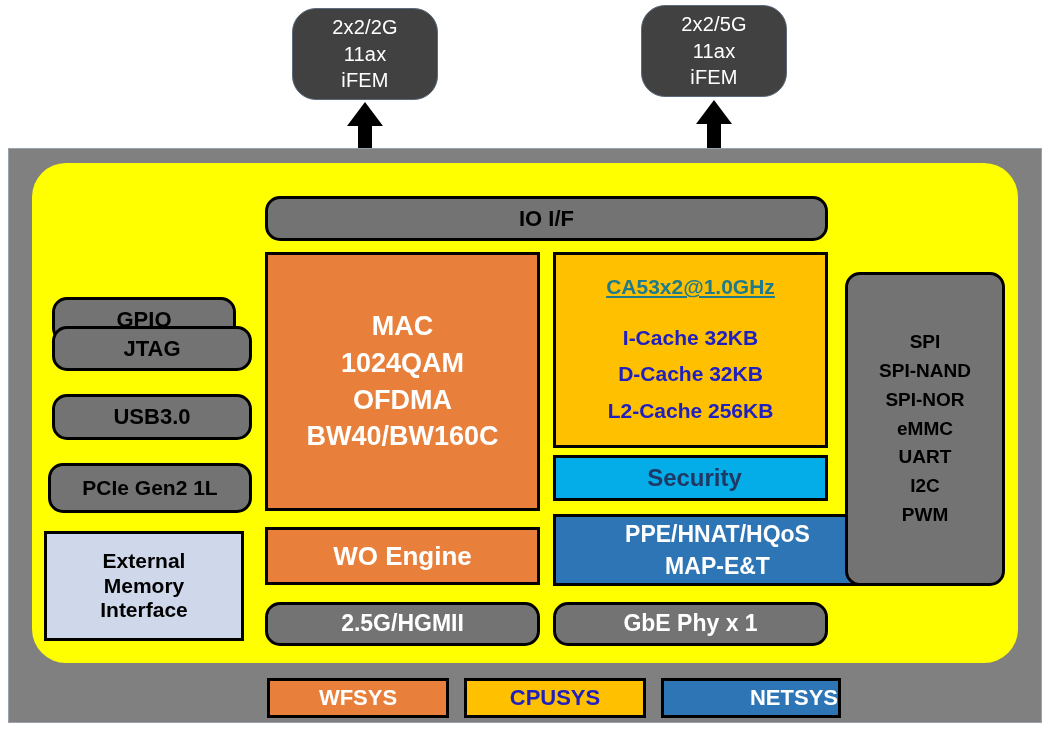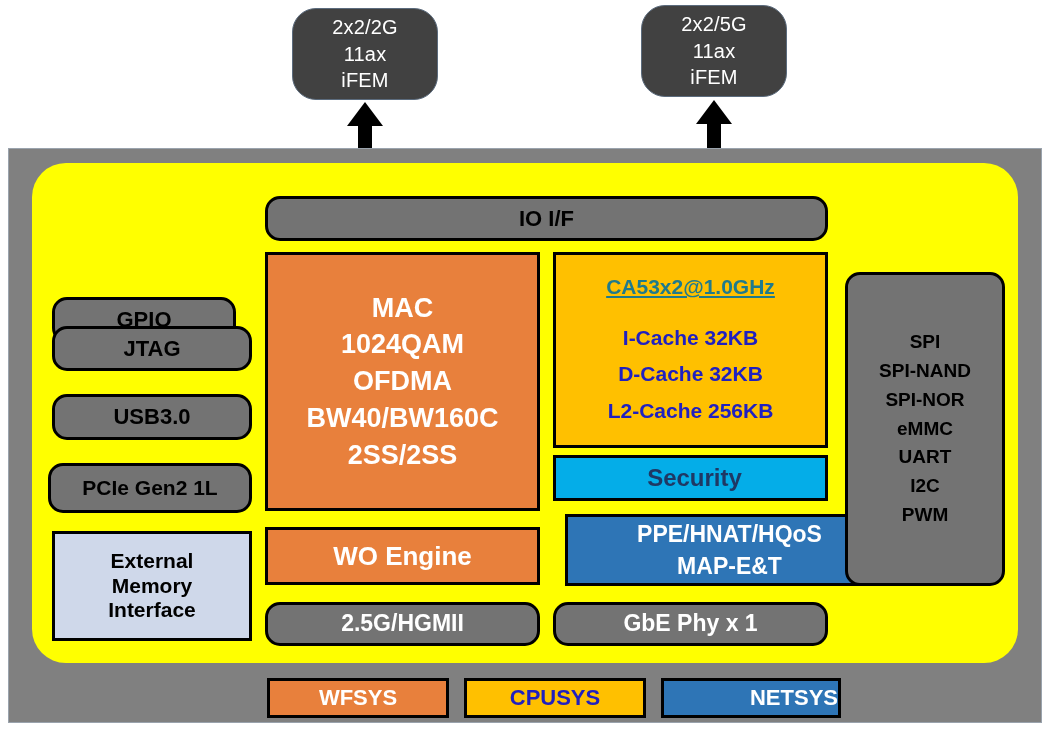--- a/index.html
+++ b/index.html
@@ -133,32 +133,31 @@
 </div>
 <div class="abs blk olive olive-txt-black" style="left:52px; top:326px; width:200px; height:45px; font-size:22px;">
   <span>JTAG</span>
 </div>
 <div class="abs blk olive olive-txt-black" style="left:52px; top:394px; width:200px; height:46px; font-size:22px;">
   <span>USB3.0</span>
 </div>
 <div class="abs blk olive olive-txt-black" style="left:48px; top:463px; width:204px; height:50px; font-size:21px;">
   <span>PCIe Gen2 1L</span>
 </div>
-<div class="abs blk lightblue" style="left:52px; top:531px; width:200px; height:110px; font-size:21px;">
+<div class="abs blk lightblue" style="left:44px; top:531px; width:200px; height:110px; font-size:21px;">
   <span class="stack-line">External</span>
   <span class="stack-line">Memory</span>
   <span class="stack-line">Interface</span>
 </div>
 
 <div class="abs blk orange" style="left:265px; top:252px; width:275px; height:259px; font-size:27px; line-height:1.36;">
   <span class="stack-line">MAC</span>
   <span class="stack-line">1024QAM</span>
   <span class="stack-line">OFDMA</span>
   <span class="stack-line">BW40/BW160C</span>
-  <span class="stack-line">2SS/2SS</span>
 </div>
 
 <div class="abs blk orange" style="left:265px; top:527px; width:275px; height:58px; font-size:26px;">
   <span>WO Engine</span>
 </div>
 
 <div class="abs blk olive olive-txt-white" style="left:265px; top:602px; width:275px; height:44px; font-size:23px;">
   <span>2.5G/HGMII</span>
 </div>
 
@@ -166,21 +165,21 @@
   <span class="cpu-title">CA53x2@1.0GHz</span>
   <span class="cpu-line stack-line">I-Cache 32KB</span>
   <span class="cpu-line stack-line">D-Cache 32KB</span>
   <span class="cpu-line stack-line">L2-Cache 256KB</span>
 </div>
 
 <div class="abs blk cyan" style="left:553px; top:455px; width:275px; height:46px; font-size:24px;padding-left:8px;">
   <span>Security</span>
 </div>
 
-<div class="abs blk steelblue" style="left:565px; top:514px; width:329px; height:72px; font-size:23px; line-height:1.4;">
+<div class="abs blk steelblue" style="left:553px; top:514px; width:329px; height:72px; font-size:23px; line-height:1.4;">
   <span class="stack-line">PPE/HNAT/HQoS</span>
   <span class="stack-line">MAP-E&amp;T</span>
 </div>
 
 <div class="abs blk olive olive-txt-white" style="left:553px; top:602px; width:275px; height:44px; font-size:23px;">
   <span>GbE Phy x 1</span>
 </div>
 
 <div class="abs blk olive olive-txt-black" style="left:845px; top:272px; width:160px; height:314px; font-size:19px; line-height:1.52;">
   <span class="stack-line">SPI</span>

